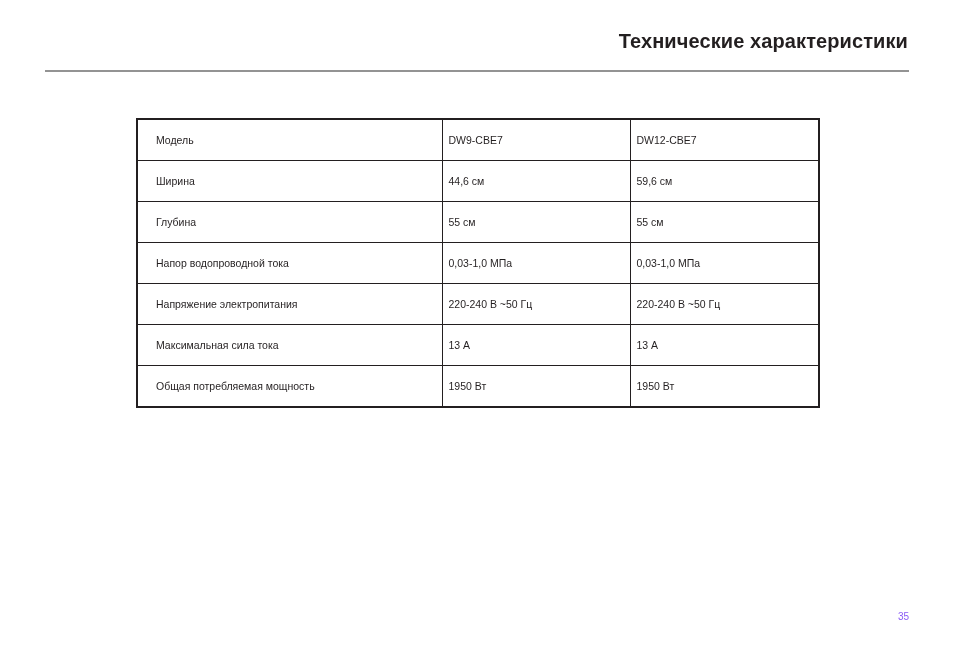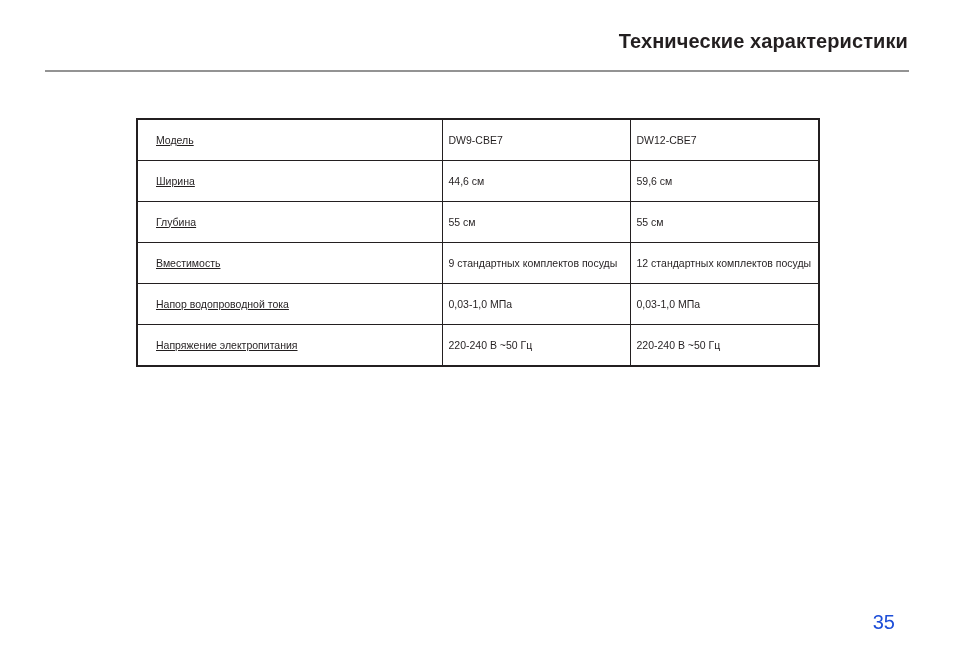--- a/index.html
+++ b/index.html
@@ -47,35 +47,34 @@
       height: 40px;
       padding: 0;
       font-size: 10.5px;
       line-height: 13px;
       color: #231f20;
       vertical-align: middle;
     }
     .spec-table td.label-cell {
       padding-left: 18px;
       text-align: left;
-      text-decoration: underline;
     }
     .spec-table td.value-cell {
       text-align: left;
       padding: 0 6px;
     }
     .col-label { width: 305px; }
     .col-a { width: 188px; }
     .col-b { width: 189px; }
     .page-number {
       position: absolute;
-      right: 59px;
+      right: 45px;
       top: 611px;
-      font-size: 20px;
-      color: #1d4ed8;
+      font-size: 10px;
+      color: #8b5cf6;
     }
   </style>
 </head>
 <body>
 
 <div class="page-title">Технические характеристики</div>
 <div class="title-rule"></div>
 
 <table class="spec-table">
   <colgroup>
@@ -93,30 +92,35 @@
       <td class="label-cell">Ширина</td>
       <td class="value-cell">44,6 см</td>
       <td class="value-cell">59,6 см</td>
     </tr>
     <tr>
       <td class="label-cell">Глубина</td>
       <td class="value-cell">55 см</td>
       <td class="value-cell">55 см</td>
     </tr>
     <tr>
-      <td class="label-cell">Вместимость</td>
-      <td class="value-cell">9 стандартных комплектов посуды</td>
-      <td class="value-cell">12 стандартных комплектов посуды</td>
-    </tr>
-    <tr>
       <td class="label-cell">Напор водопроводной тока</td>
       <td class="value-cell">0,03-1,0 МПа</td>
       <td class="value-cell">0,03-1,0 МПа</td>
     </tr>
     <tr>
       <td class="label-cell">Напряжение электропитания</td>
       <td class="value-cell">220-240 В ~50 Гц</td>
       <td class="value-cell">220-240 В ~50 Гц</td>
     </tr>
+    <tr>
+      <td class="label-cell">Максимальная сила тока</td>
+      <td class="value-cell">13 А</td>
+      <td class="value-cell">13 А</td>
+    </tr>
+    <tr>
+      <td class="label-cell">Общая потребляемая мощность</td>
+      <td class="value-cell">1950 Вт</td>
+      <td class="value-cell">1950 Вт</td>
+    </tr>
   </tbody>
 </table>
 
 <div class="page-number">35</div>
 
 </body></html>

